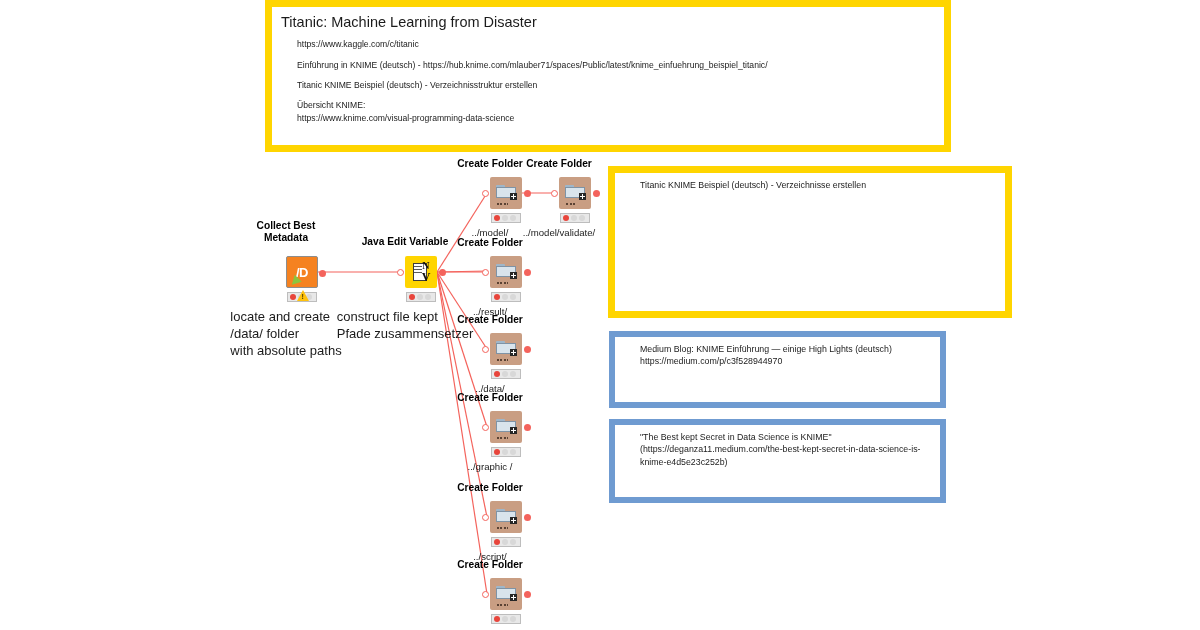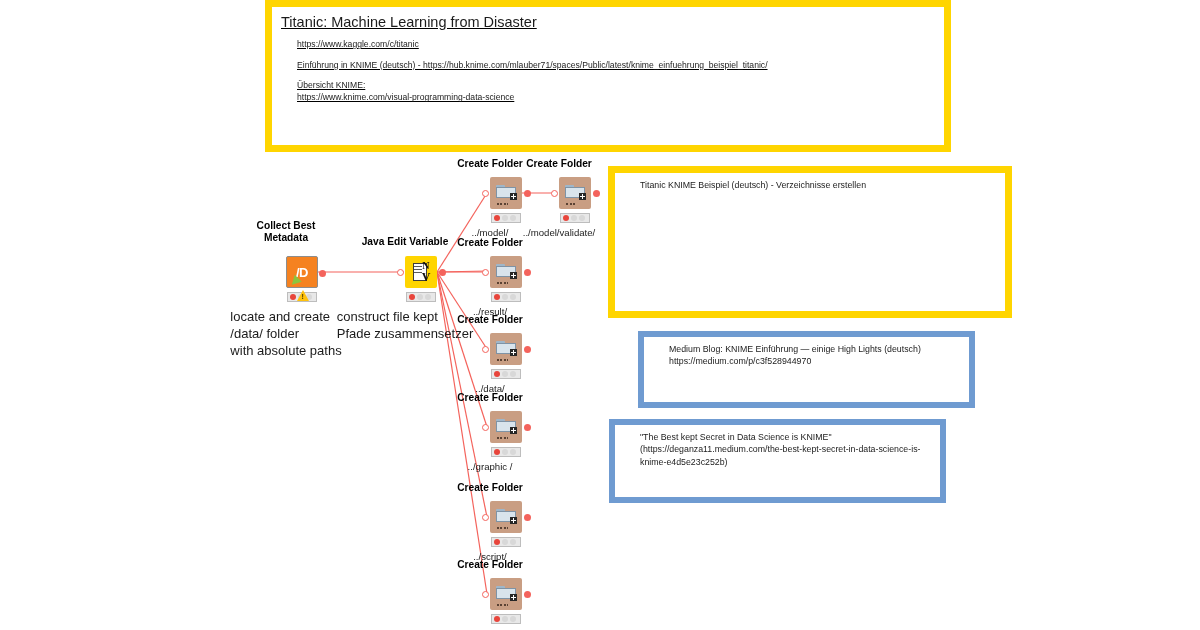--- a/index.html
+++ b/index.html
@@ -233,37 +233,38 @@
       <path d="M 437 272 L 487 427"></path>
       <path d="M 437 272 L 487 517"></path>
       <path d="M 437 272 L 487 594"></path>
 
       <path d="M 437 272 L 487 271"></path>
 
       <path d="M 522 193 L 556 193"></path>
     </g>
   </svg>
 
-  <div class="annot annot-yellow" style="left:265px; top:0px; width:686px; height:152px;text-decoration:underline;">
+  <div class="annot annot-yellow" style="left:265px; top:0px; width:686px; height:152px;">
     <div class="annot-inner">
       <div class="annot-title">Titanic: Machine Learning from Disaster</div>
       <div class="annot-line">https://www.kaggle.com/c/titanic</div>
       <div class="annot-line">Einführung in KNIME (deutsch) - https://hub.knime.com/mlauber71/spaces/Public/latest/knime_einfuehrung_beispiel_titanic/</div>
+      <div class="annot-line">Titanic KNIME Beispiel (deutsch) - Verzeichnisstruktur erstellen</div>
       <div class="annot-line tight">Übersicht KNIME:
 https://www.knime.com/visual-programming-data-science</div>
     </div>
   </div>
 
   <div class="annot annot-yellow annot-note" style="left:608px; top:166px; width:404px; height:152px;">
     <div class="annot-inner">
       <div class="annot-line">Titanic KNIME Beispiel (deutsch) - Verzeichnisse erstellen</div>
     </div>
   </div>
 
-  <div class="annot annot-blue annot-note" style="left:638px; top:331px; width:337px; height:77px;">
+  <div class="annot annot-blue annot-note" style="left:609px; top:331px; width:337px; height:77px;">
     <div class="annot-inner">
       <div class="annot-line">Medium Blog: KNIME Einführung — einige High Lights (deutsch)</div>
       <div class="annot-line">https://medium.com/p/c3f528944970</div>
     </div>
   </div>
 
   <div class="annot annot-blue annot-note" style="left:609px; top:419px; width:337px; height:84px;">
     <div class="annot-inner">
       <div class="annot-line">"The Best kept Secret in Data Science is KNIME"</div>
       <div class="annot-line">(https://deganza11.medium.com/the-best-kept-secret-in-data-science-is-</div>

